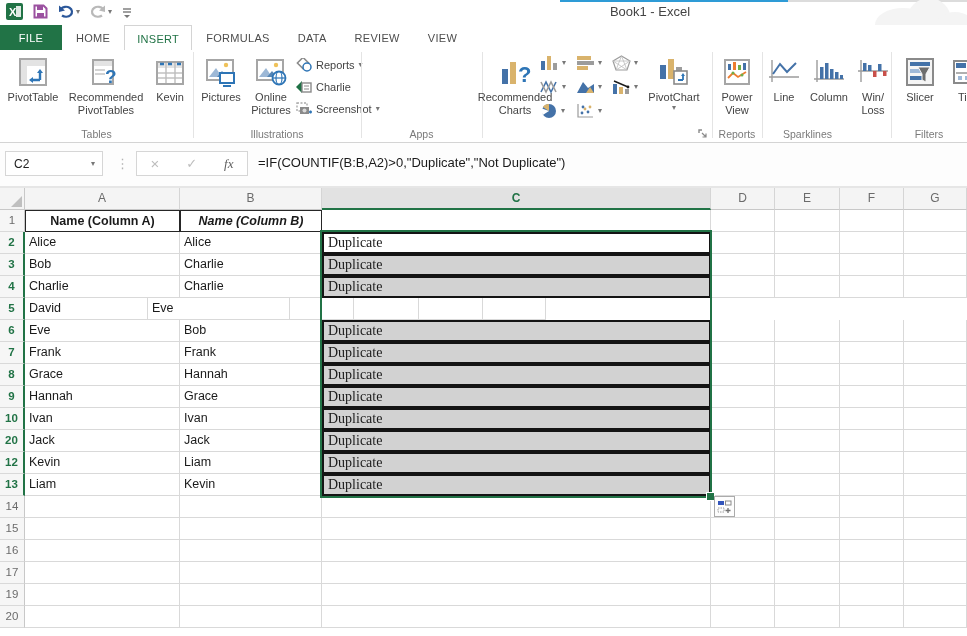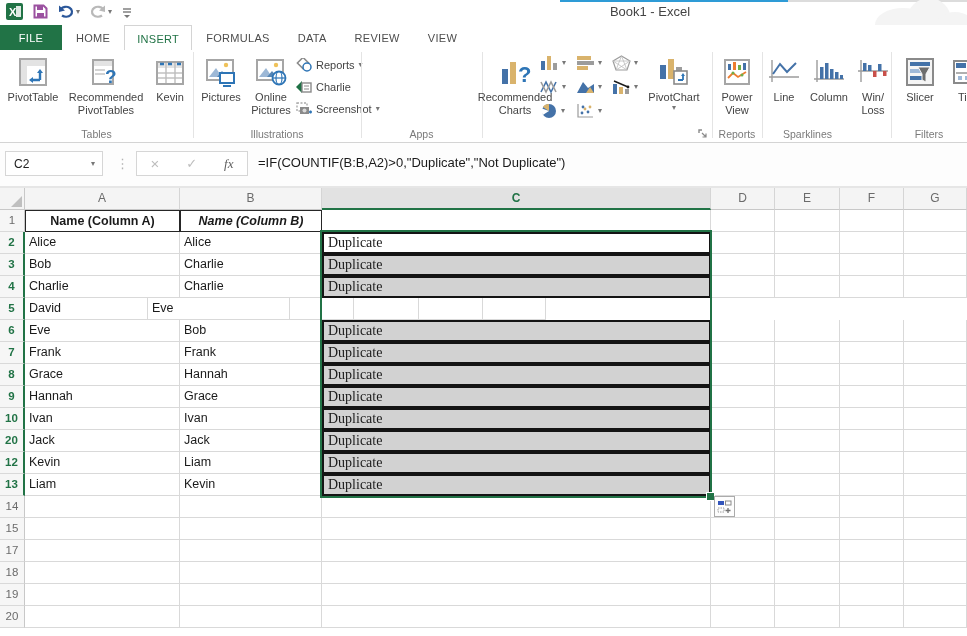--- a/index.html
+++ b/index.html
@@ -594,31 +594,31 @@
         <div class="rn">15</div>
         <div class="cell" style="width: 155px;"></div>
         <div class="cell" style="width: 142px;"></div>
         <div class="cell" style="width: 389px;"></div>
         <div class="cell" style="width: 64px;"></div>
         <div class="cell" style="width: 65px;"></div>
         <div class="cell" style="width: 64px;"></div>
         <div class="cell" style="width: 63px;"></div>
       </div>
       <div class="gr">
-        <div class="rn">17</div>
+        <div class="rn">16</div>
         <div class="cell" style="width: 155px;"></div>
         <div class="cell" style="width: 142px;"></div>
         <div class="cell" style="width: 389px;"></div>
         <div class="cell" style="width: 64px;"></div>
         <div class="cell" style="width: 65px;"></div>
         <div class="cell" style="width: 64px;"></div>
         <div class="cell" style="width: 63px;"></div>
       </div>
       <div class="gr">
-        <div class="rn">18</div>
+        <div class="rn">17</div>
         <div class="cell" style="width: 155px;"></div>
         <div class="cell" style="width: 142px;"></div>
         <div class="cell" style="width: 389px;"></div>
         <div class="cell" style="width: 64px;"></div>
         <div class="cell" style="width: 65px;"></div>
         <div class="cell" style="width: 64px;"></div>
         <div class="cell" style="width: 63px;"></div>
       </div>
       <div class="gr">
         <div class="rn">19</div>

